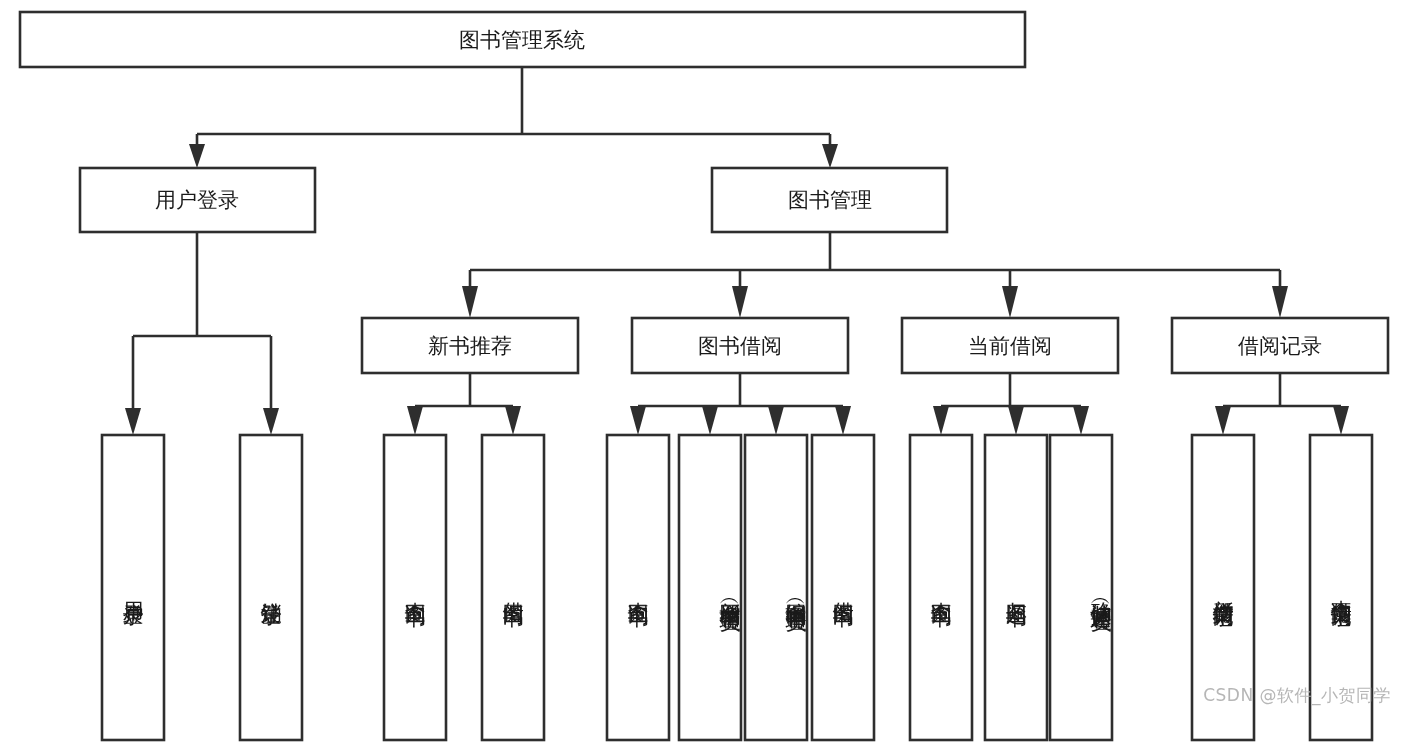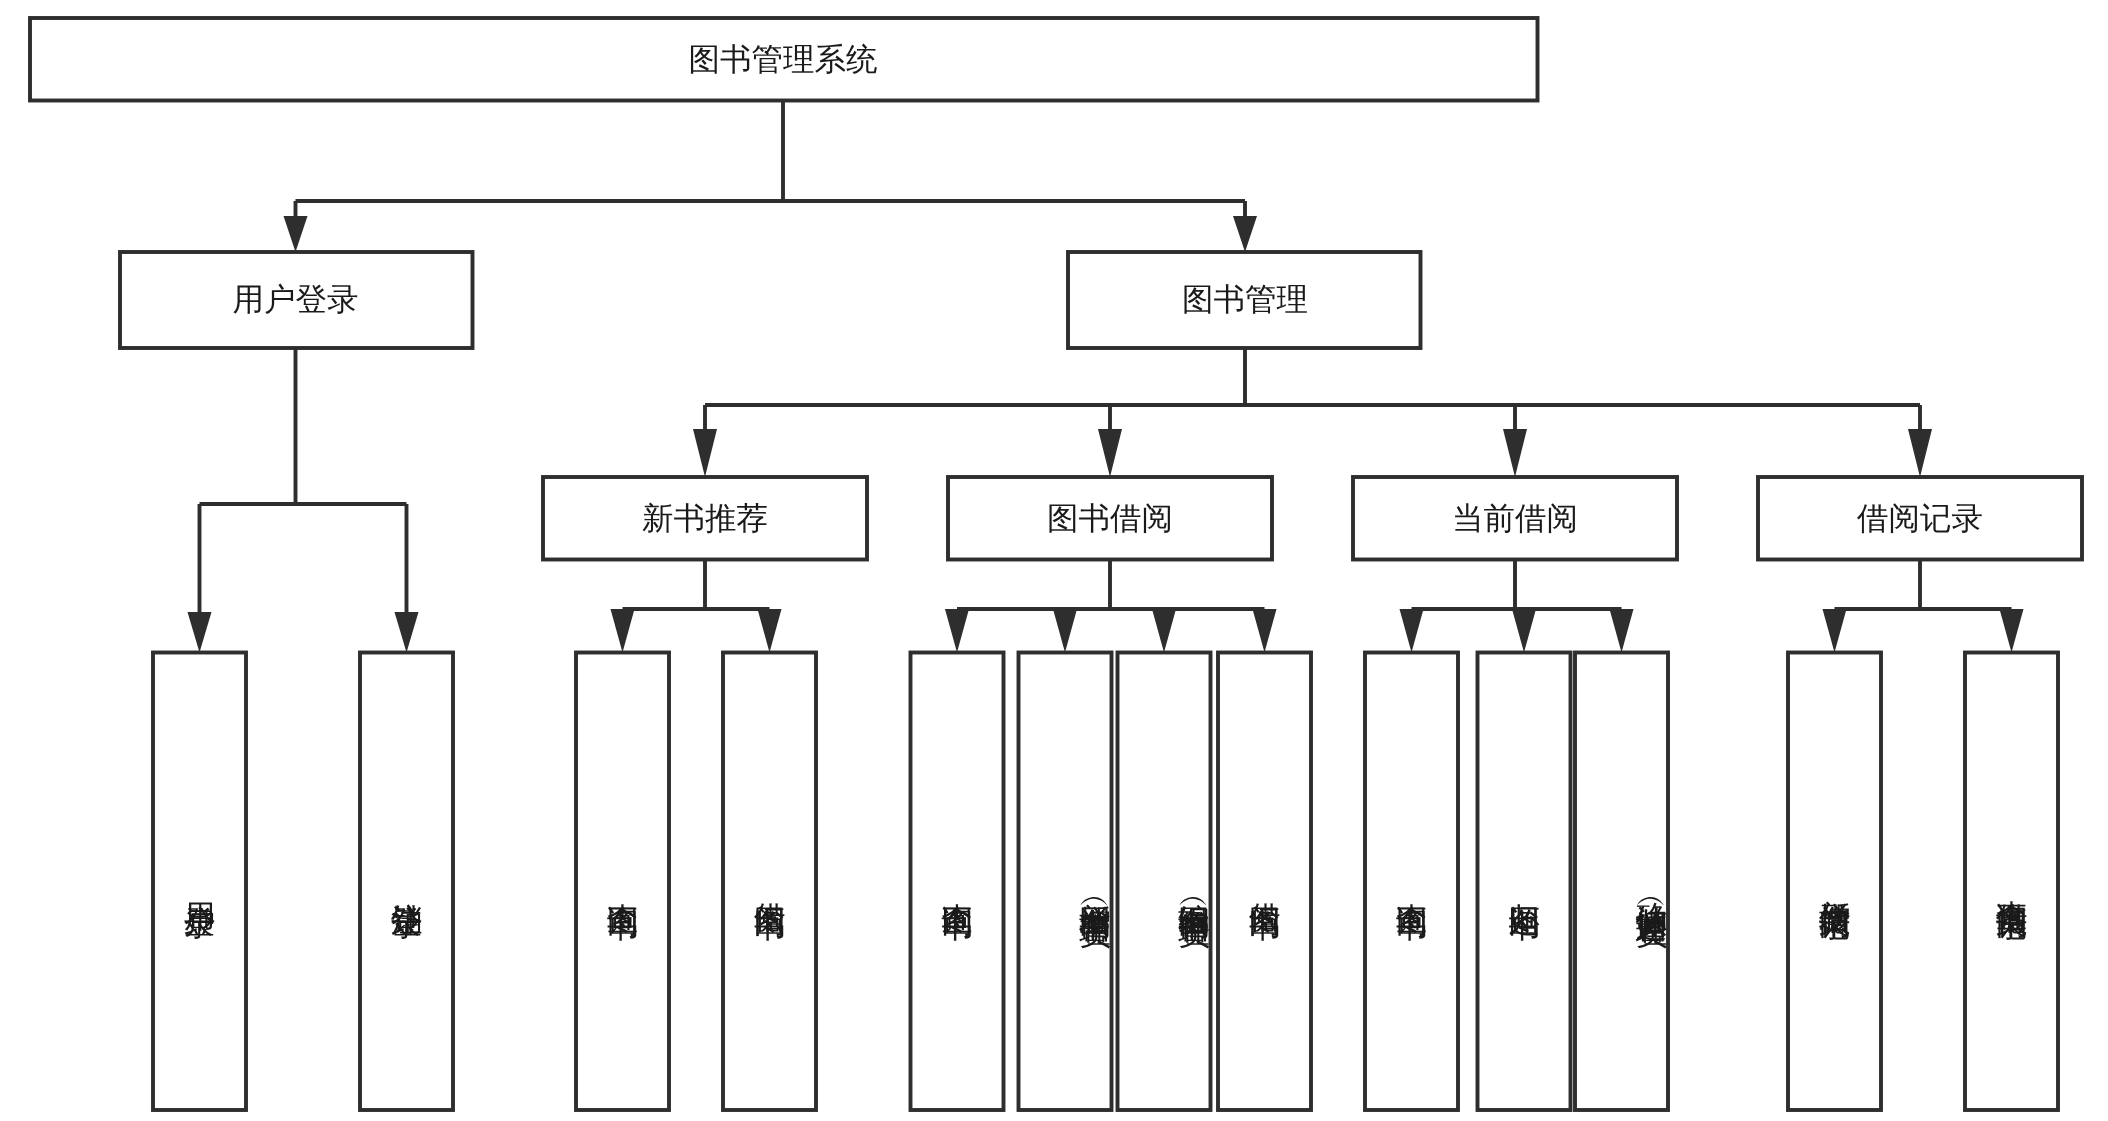--- a/index.html
+++ b/index.html
@@ -218,13 +218,14 @@
 
     <div class="vlabel" style="left:985px; top:435px; width:62px; height:305px; display:flex; align-items:center; justify-content:center;">归还图书</div>
 
     <div class="vlabel" style="left:1050px; top:435px; width:62px; height:305px; display:flex; align-items:flex-start; justify-content:center; padding-top:8px; box-sizing:border-box;">确认归还（管理员）</div>
 
     <div class="vlabel" style="left:1192px; top:435px; width:62px; height:305px; display:flex; align-items:center; justify-content:center;">新增借阅记录</div>
 
     <div class="vlabel" style="left:1310px; top:435px; width:62px; height:305px; display:flex; align-items:center; justify-content:center;">查询借阅记录</div>
   </div>
 
+  <div class="watermark">CSDN @软件_小贺同学</div>
 </div>
 
 </body></html>

